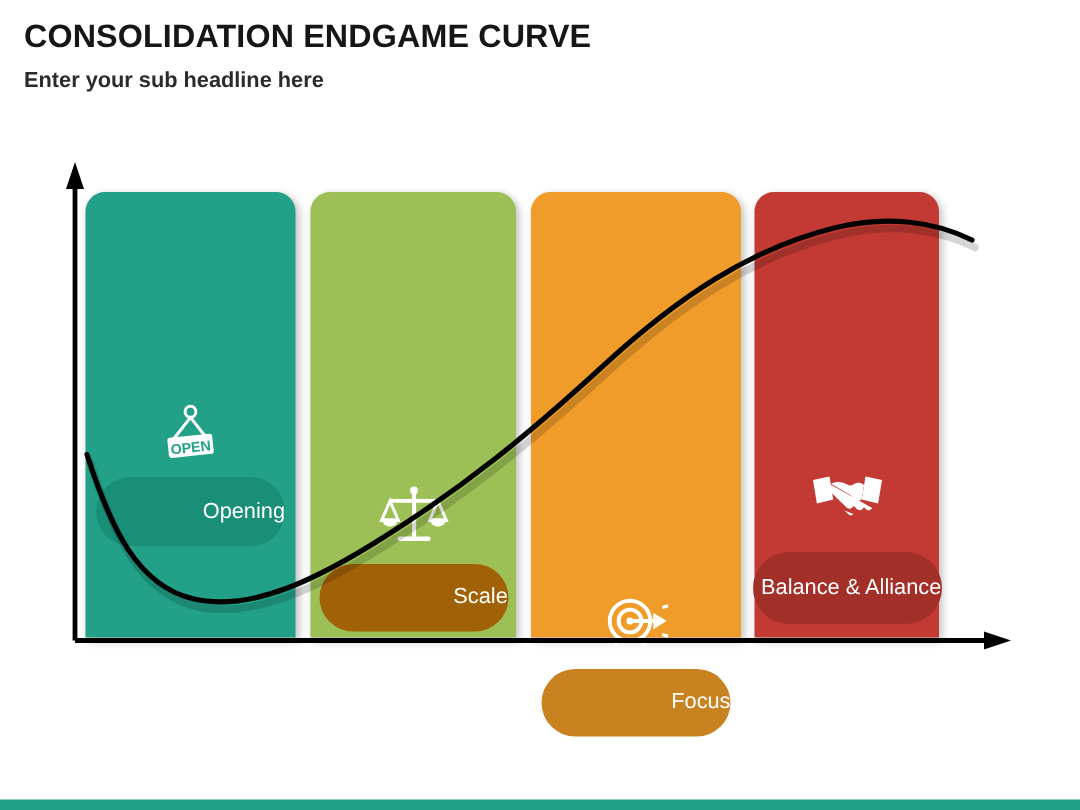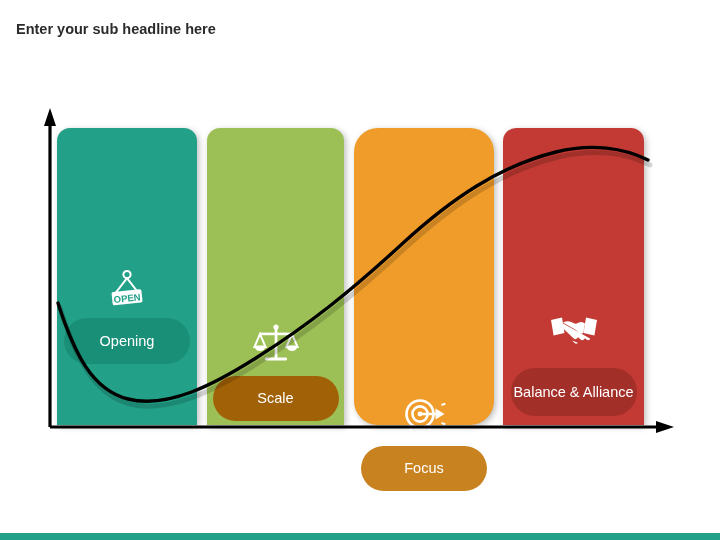--- a/index.html
+++ b/index.html
@@ -65,22 +65,22 @@
 
   
   .col {
     position: absolute;
     border-radius: 13px 13px 0 0;
     box-shadow: 2px 2px 6px rgba(0,0,0,0.26);
   }
 
   .col-0 { left: 57px;  top: 128px; width: 140px; height: 297px; }
   .col-1 { left: 207px; top: 128px; width: 137px; height: 297px; }
-  .col-2 { left: 354px; top: 128px; width: 140px; height: 297px; border-radius: 24px; }
-  .col-3 { left: 503px; top: 128px; width: 141px; height: 297px; }
+  .col-2 { left: 354px; top: 128px; width: 140px; height: 297px; }
+  .col-3 { left: 503px; top: 128px; width: 123px; height: 297px; }
 
   .col-icon {
     position: absolute;
     left: 0;
     width: 100%;
     text-align: center;
     color: #ffffff;
     line-height: 0;
   }
   .col-icon svg { display: inline-block; }
@@ -89,21 +89,21 @@
     position: absolute;
     left: 50%;
     transform: translateX(-50%);
     width: 126px;
     border-radius: 999px;
     color: #ffffff;
     font-size: 14.5px;
     font-weight: normal;
     display: flex;
     align-items: center;
-    justify-content: center;
+    justify-content: flex-end;
     text-align: center;
     line-height: 1.15;
     box-sizing: border-box;
   }
 
   .pill-0 { top: 190px; height: 46px; }
   .pill-1 { top: 248px; height: 45px; }
   .pill-2 { top: 318px; height: 45px; }
   .pill-3 { top: 240px; height: 48px; }
 
@@ -115,20 +115,21 @@
     width: 720px;
     height: 7px;
   }
 </style>
 </head>
 <body>
 
 <div class="slide">
 
   <div class="header">
+    <h1 class="title">CONSOLIDATION ENDGAME CURVE</h1>
     <p class="subtitle">Enter your sub headline here</p>
   </div>
 
   <div class="chart">
 
     <div class="col col-0" style="background: rgb(34, 161, 136);">
       <div class="col-icon" style="top:140px;">
         <svg width="44" height="44" viewBox="0 0 44 44">
           <circle cx="22" cy="6.5" r="3.6" fill="none" stroke="#ffffff" stroke-width="2"></circle>
           <path d="M22 10.2 L10.5 25 M22 10.2 L33.5 25" stroke="#ffffff" stroke-width="2" fill="none"></path>

